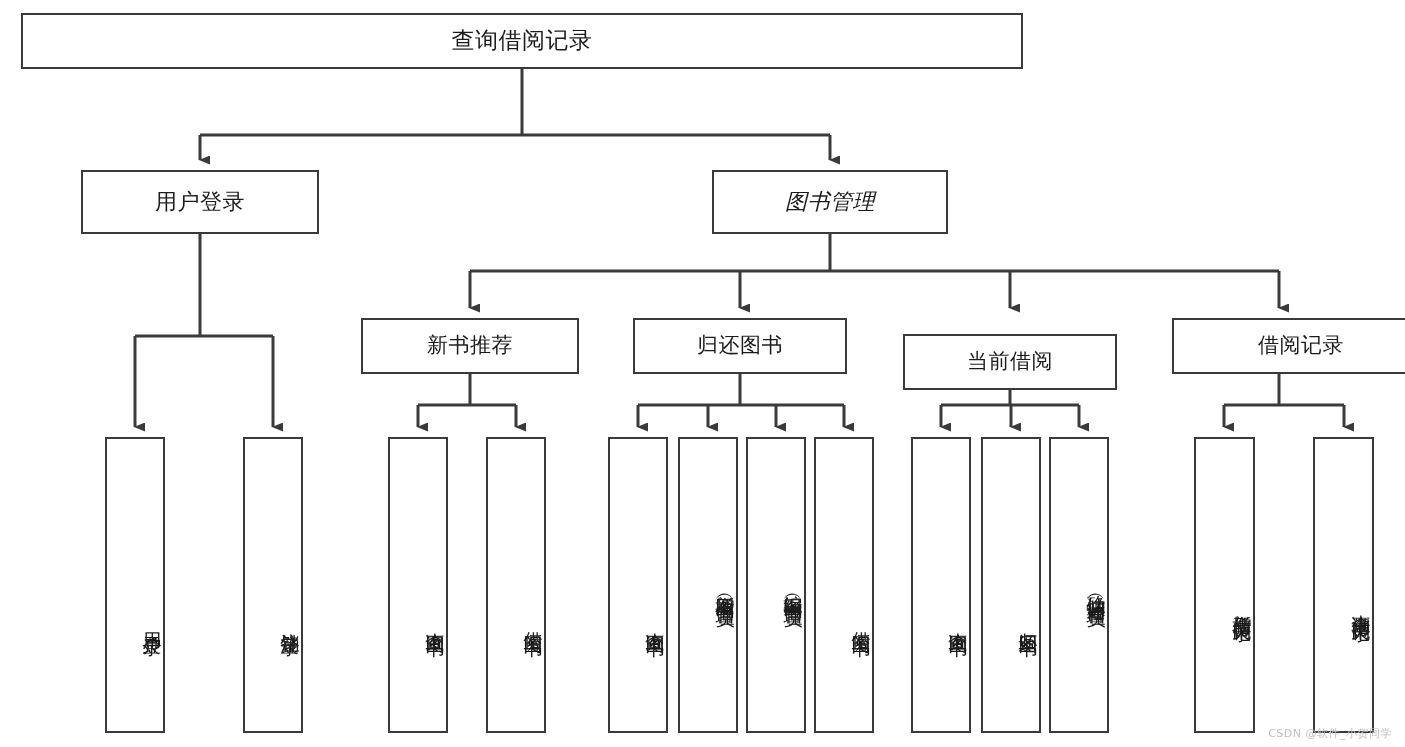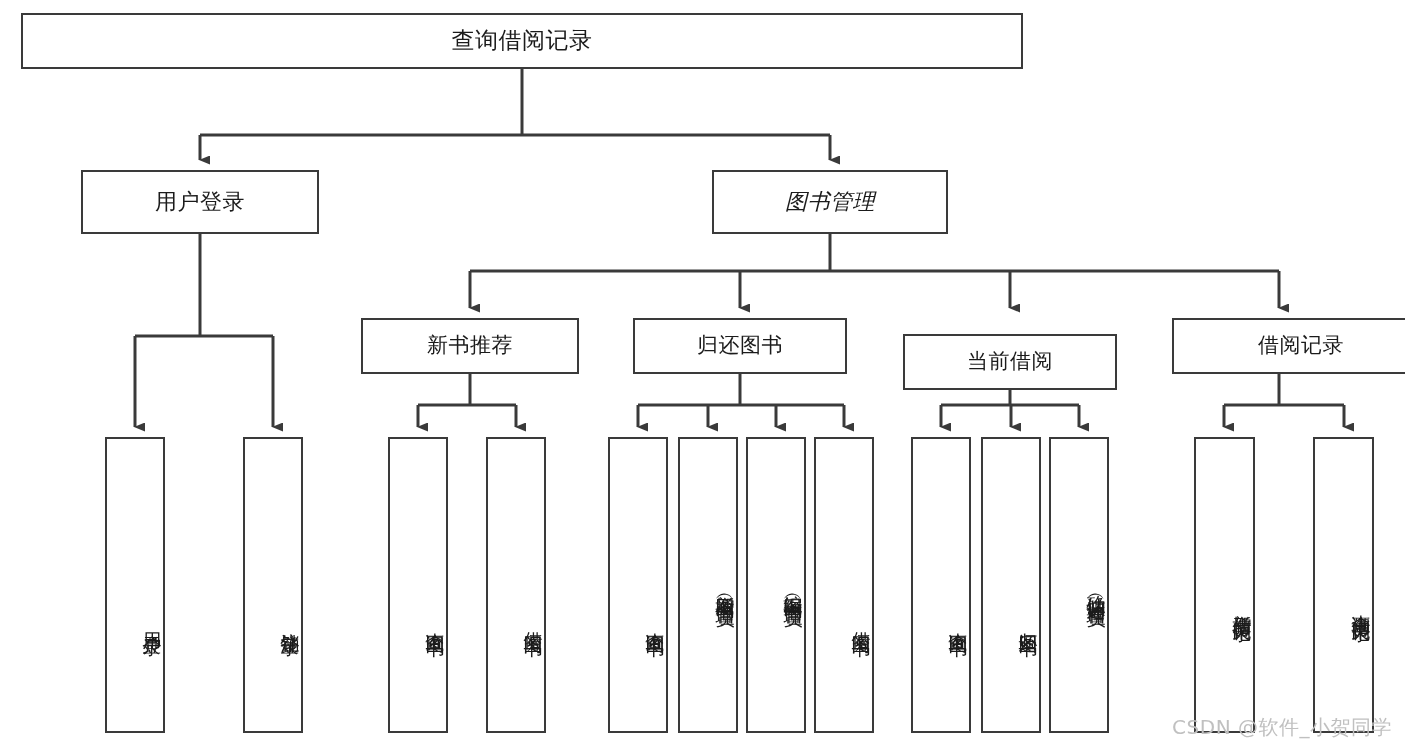--- a/index.html
+++ b/index.html
@@ -55,21 +55,21 @@
   }
   .level0 { font-size: 23px; }
   .level1 { font-size: 22px; }
   .level2 { font-size: 21px; }
   .leaf   { font-size: 19px; }
 
   #watermark {
     position: absolute;
     right: 13px;
     bottom: 6px;
-    font-size: 20px;
+    font-size: 11px;
     color: #c0c0c0;
     letter-spacing: 0.5px;
     white-space: nowrap;
     pointer-events: none;
   }
 </style>
 </head>
 <body>
 
 <div id="diagram-root">

